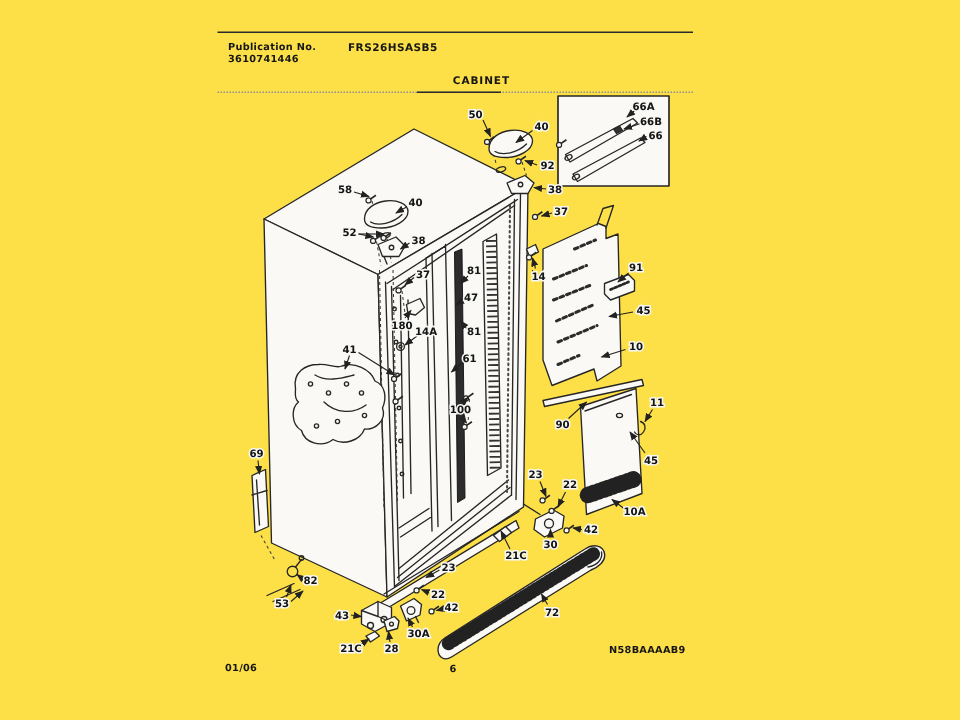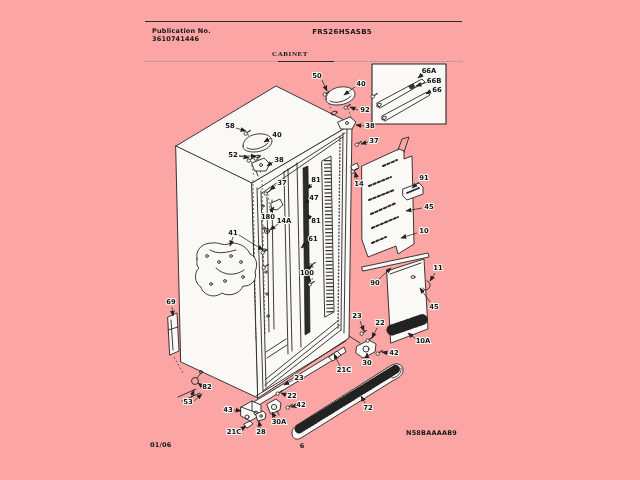--- a/index.html
+++ b/index.html
@@ -1,16 +1,16 @@
 <!DOCTYPE html>
 <html><head>
 <meta charset="utf-8">
 <style>
   html,body{margin:0;padding:0;background:#e8e8e8;}
-  .page{position:relative;width:640px;height:480px;background:#fca5a5;overflow:hidden;
+  .page{position:relative;width:640px;height:480px;background:#fde047;overflow:hidden;
         font-family:"DejaVu Sans",sans-serif;color:#161616;}
   .abs{position:absolute;}
   .hdr-small{font-size:6.5px;font-weight:700;line-height:8px;letter-spacing:.2px;}
   .hdr-model{font-size:7px;font-weight:700;letter-spacing:.3px;}
   .hdr-section{font-size:7px;font-weight:700;letter-spacing:.6px;}
   .ftr{font-size:6.5px;font-weight:700;letter-spacing:.2px;}
   .rule-top{left:145px;top:21px;width:317px;border-top:1.4px solid #2a2a2a;}
   .rule-dot{left:145px;top:61px;width:317px;border-top:1px dotted #8f8f8f;}
   .rule-cab{left:278px;top:61px;width:56px;border-top:1.2px solid #2a2a2a;}
   svg text{user-select:none;}
@@ -25,22 +25,22 @@
 </head>
 <body>
 
 <div class="page">
 
   <div class="abs rule-top"></div>
   <div class="abs hdr-small" style="left:152px;top:27px;width:90px;">
     <div>Publication No.</div>
     <div>3610741446</div>
   </div>
-  <div class="abs hdr-model" style="left:232px;top:28px;width:140px;text-align:right;">FRS26HSASB5</div>
-  <div class="abs hdr-section" style="left:272px;top:50px;width:68px;text-align:left;font-family:Liberation Serif, serif;">CABINET</div>
+  <div class="abs hdr-model" style="left:232px;top:28px;width:140px;text-align:left;">FRS26HSASB5</div>
+  <div class="abs hdr-section" style="left:272px;top:50px;width:68px;text-align:right;">CABINET</div>
   <div class="abs rule-dot"></div>
   <div class="abs rule-cab"></div>
 
   <svg id="art" class="abs" style="left:0;top:0;" width="640" height="480" viewBox="0 0 640 480">
     <defs>
       <marker id="arw" markerWidth="7" markerHeight="7" refX="5.4" refY="3" orient="auto" markerUnits="userSpaceOnUse">
         <path d="M0,0.6 L6,3 L0,5.4 Z" fill="#222"></path>
       </marker>
     </defs>
 

